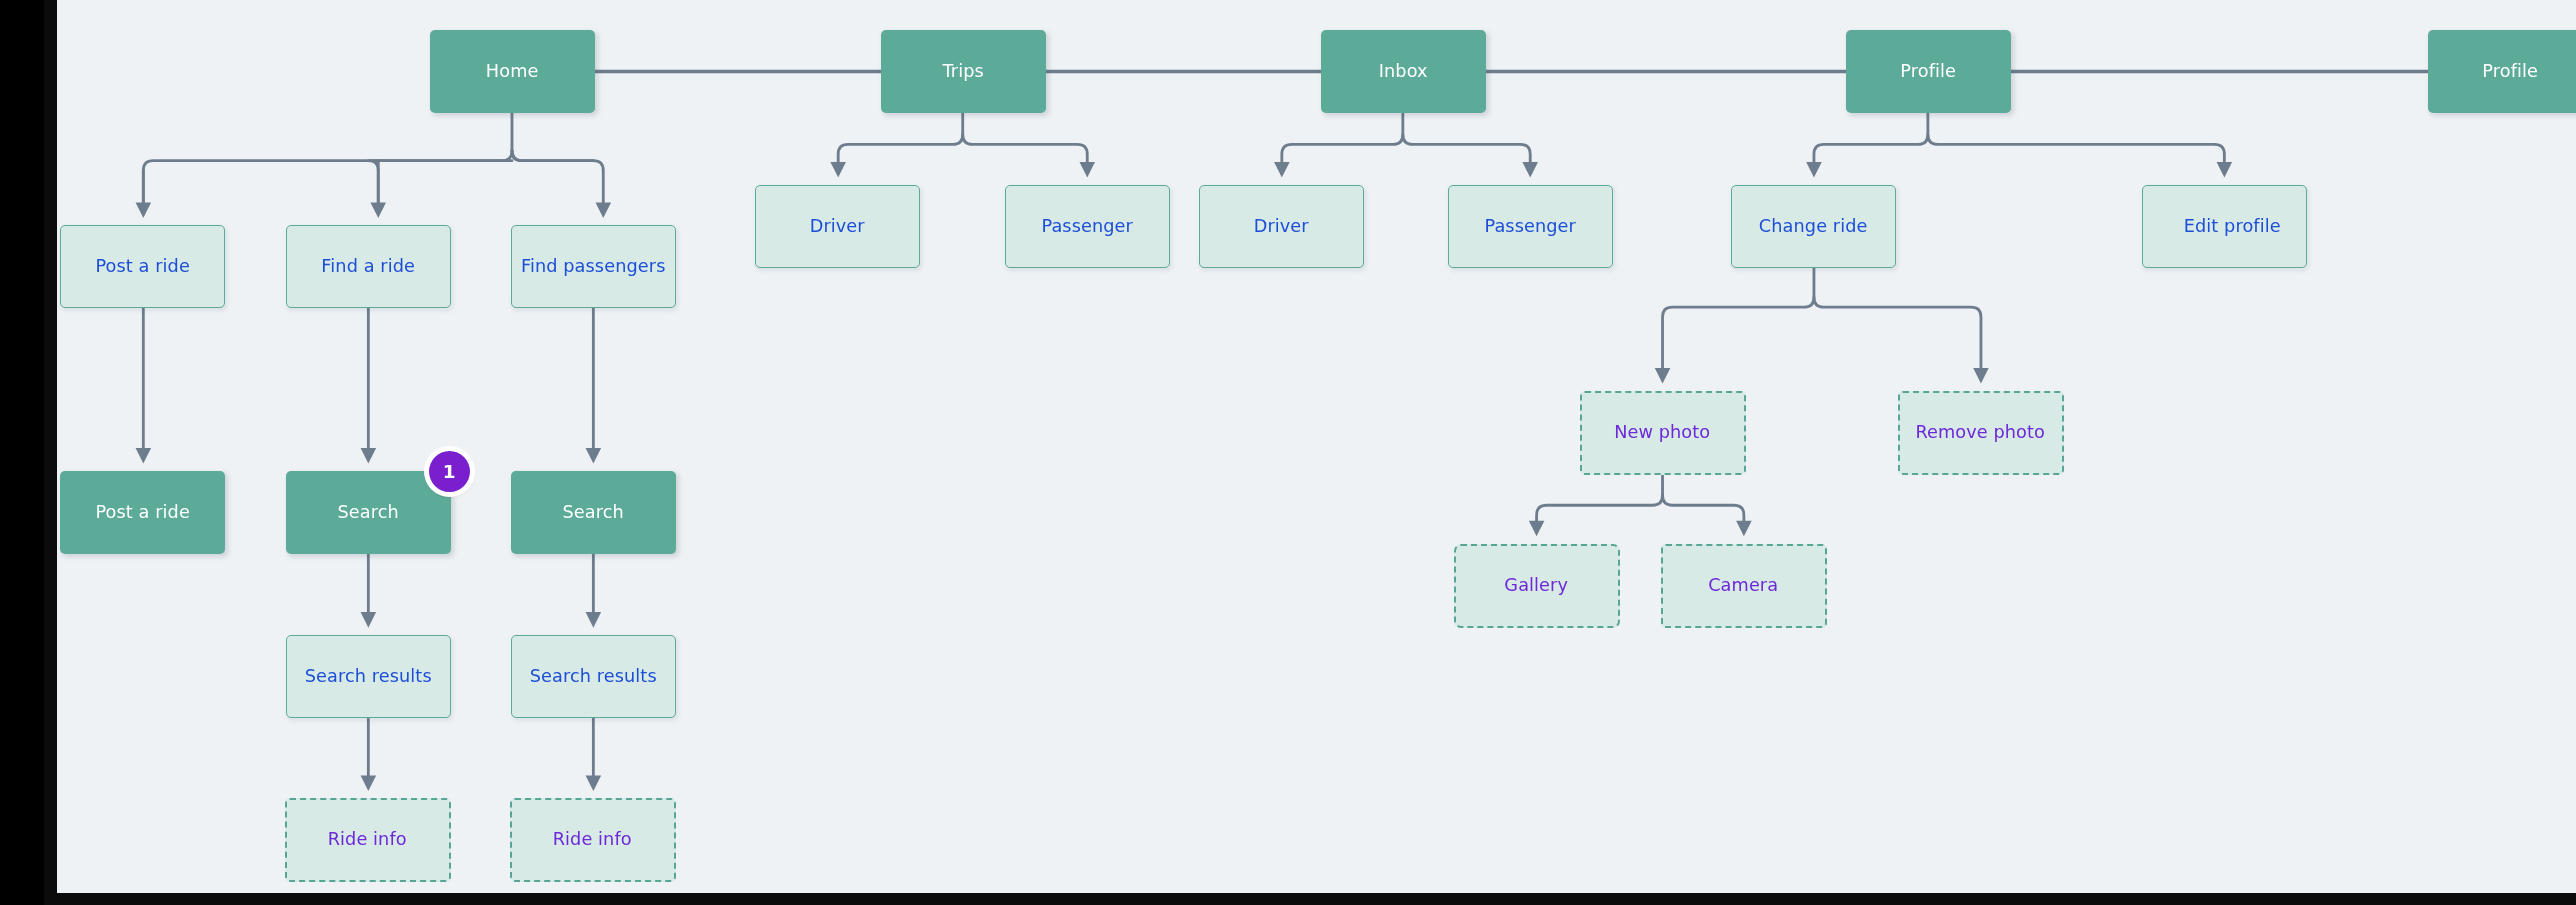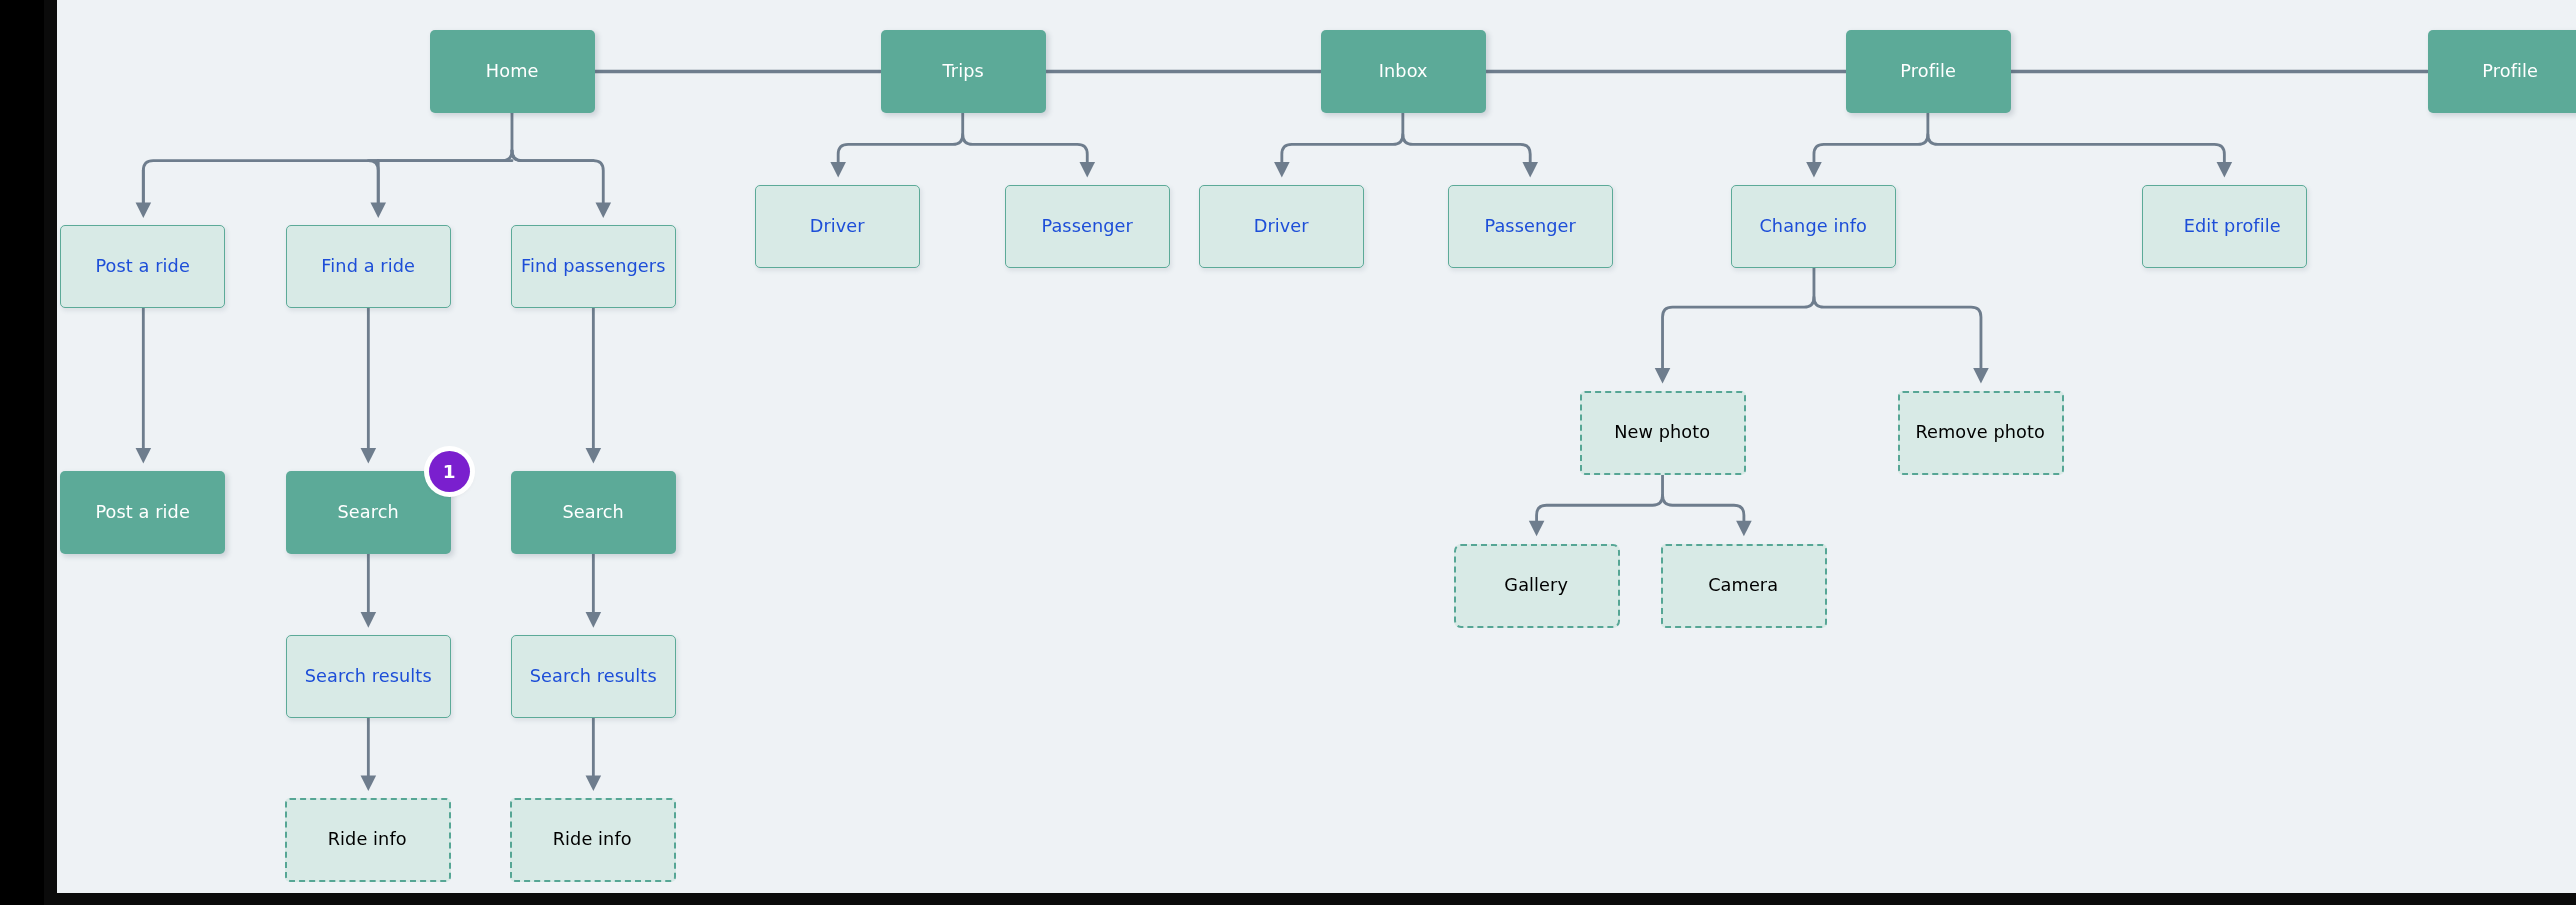--- a/index.html
+++ b/index.html
@@ -57,21 +57,21 @@
     box-shadow: 2.1px 2.8px 5px rgba(60,80,95,.18);
   }
   .node.secondary {
     background: #d8eae6;
     color: #1d4ed8;
     border: 1.4px solid #5caa98;
     box-shadow: 1.4px 2.1px 4.2px rgba(60,80,95,.10);
   }
   .node.dashed {
     background: #d8eae6;
-    color: #000000;
+    color: #6d28d9;
     border: 2.1px dashed #56a695;
     box-shadow: none;
     padding-left: 6px;
   }
 
   
   .conn {
     position: absolute;
     pointer-events: none;
     overflow: visible;
@@ -217,21 +217,21 @@
     <div class="node secondary" style="left:3.5px;top:225px;width:165px;height:83px;">Post a ride</div>
     <div class="node secondary" style="left:229px;top:225px;width:165px;height:83px;">Find a ride</div>
     <div class="node secondary" style="left:454px;top:225px;width:165px;height:83px;text-align:center;">Find passengers</div>
 
     <div class="node secondary" style="left:698px;top:185px;width:165px;height:83px;">Driver</div>
     <div class="node secondary" style="left:948px;top:185px;width:165px;height:83px;">Passenger</div>
 
     <div class="node secondary" style="left:1142px;top:185px;width:165px;height:83px;">Driver</div>
     <div class="node secondary" style="left:1391px;top:185px;width:165px;height:83px;">Passenger</div>
 
-    <div class="node secondary" style="left:1674px;top:185px;width:165px;height:83px;">Change info</div>
+    <div class="node secondary" style="left:1674px;top:185px;width:165px;height:83px;">Change ride</div>
     <div class="node secondary" style="left:2085px;top:185px;width:165px;height:83px;padding-left:23px;">Edit profile</div>
 
     <div class="node dashed" style="left:1523px;top:391px;width:166px;height:84px;">New photo</div>
     <div class="node dashed" style="left:1841px;top:391px;width:166px;height:84px;">Remove photo</div>
 
     <div class="node dashed" style="left:1397px;top:544px;width:166px;height:84px;border-radius:7px;">Gallery</div>
     <div class="node dashed" style="left:1604px;top:544px;width:166px;height:84px;">Camera</div>
 
     <div class="node primary" style="left:3.5px;top:471px;width:165px;height:83px;">Post a ride</div>
     <div class="node primary" style="left:229px;top:471px;width:165px;height:83px;">Search</div>

